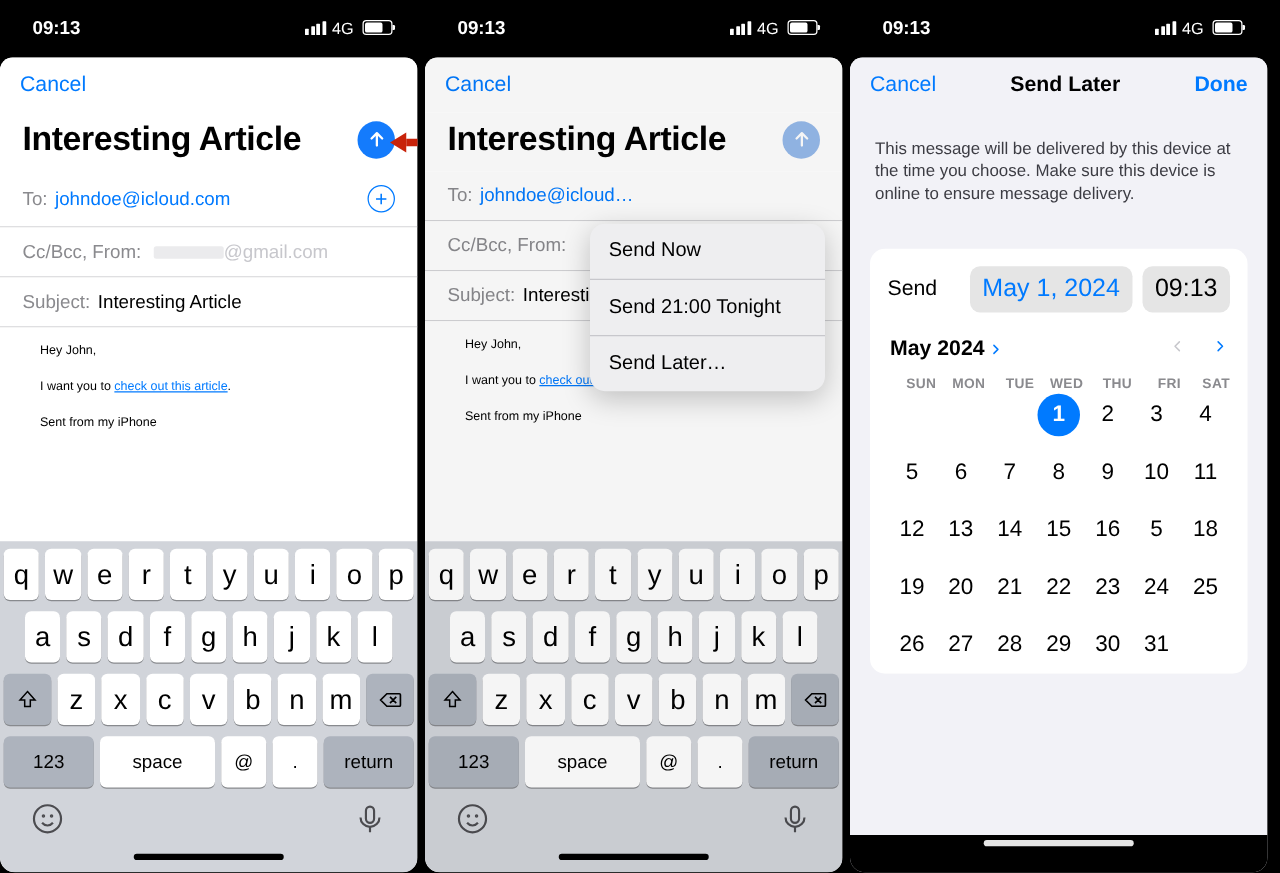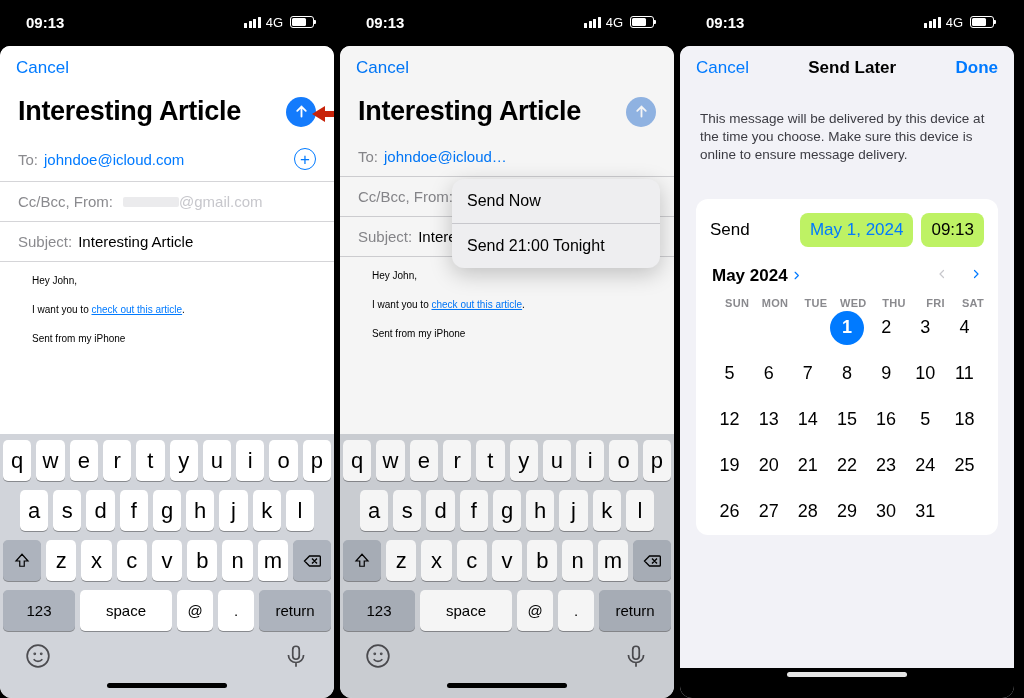--- a/index.html
+++ b/index.html
@@ -54,31 +54,31 @@
 .home-ind { width: 120px; height: 5px; background: #000; border-radius: 3px; margin: 4px auto 6px; }
 .home-ind-light { background: #fff; opacity: .9; }
 
 
 .red-arrow { position: absolute; height: 8px; display:flex; align-items:center; }
 .red-arrow .shaft { height: 6px; flex:1; background:#c8230a; }
 .red-arrow .head { width: 0; height: 0; border-top: 8px solid transparent; border-bottom: 8px solid transparent; border-right: 13px solid #c8230a; }
 .arrow1 { top: 110px; left: 312px; width: 42px; z-index: 60;}
 
 
-.popover { position: absolute; top: 133px; right: 14px; width: 208px; background: #eeeef0; border-radius: 12px; box-shadow: 0 6px 22px rgba(0,0,0,.22); overflow: hidden; z-index: 40; }
+.popover { position: absolute; top: 133px; right: 14px; width: 188px; background: #eeeef0; border-radius: 12px; box-shadow: 0 6px 22px rgba(0,0,0,.22); overflow: hidden; z-index: 40; }
 .popover-item { padding: 13px 15px; font-size: 16px; border-bottom: 0.5px solid #c7c7cc; color:#000; position:relative;}
 .popover-item:last-child { border-bottom: none; }
 
 
 .s3-body { background: #f2f2f7; flex:1; padding: 20px 16px 0; display:flex; flex-direction:column;}
 .s3-desc { font-size: 13.5px; color: #3c3c43; line-height: 1.35; margin-bottom: 34px; padding: 0 4px;}
 .card { background:#fff; border-radius: 12px; padding: 14px 14px 10px;}
 .send-row { display:flex; align-items:center; gap:8px; margin-bottom: 18px;}
 .send-label { flex:1; font-size:17px;}
-.pill { background:#bef264; border-radius:8px; padding: 7px 10px; font-size:17px;}
+.pill { background:#e5e5e5; border-radius:8px; padding: 7px 10px; font-size:20px;}
 .pill-blue { color:#007aff;}
 .pill-dark { color:#000;}
 .month-row { display:flex; align-items:center; justify-content:space-between; margin-bottom: 10px; padding: 0 2px;}
 .month-label { font-size:17px; font-weight:700; display:flex; align-items:center; gap:3px;}
 .month-nav { display:flex; gap:22px;}
 .chev svg{ width:12px; height:18px; stroke-width:2.4; fill:none; stroke-linecap:round; stroke-linejoin:round;}
 .dow-row { display:grid; grid-template-columns: repeat(7,1fr); text-align:right; font-size:11px; font-weight:600; color:#8a8a8e; margin-bottom:6px; letter-spacing:0.3px;}
 .cal-grid { display:grid; grid-template-columns: repeat(7,1fr); row-gap: 20px; text-align:center; font-size:18px;}
 .cal-day { position:relative; height:26px; display:flex; align-items:center; justify-content:center;}
 .cal-day.sel::before { content:""; position:absolute; width:34px; height:34px; background:#007aff; border-radius:50%;}
@@ -332,20 +332,21 @@
                   <path d="M5 11a7 7 0 0014 0M12 18v4"></path>
                 </svg></span>
           </div>
           <div class="home-ind"></div>
         </div>
       </div>
 
       <div class="popover">
         <div class="popover-item">Send Now</div>
         <div class="popover-item">Send 21:00 Tonight</div>
+        <div class="popover-item">Send Later…</div>
       </div>
     </div>
 
   </div>
 
   <div class="phone">
     <div class="notch"></div>
     <div class="status-bar">
       <span>09:13</span>
       <div class="status-right">

